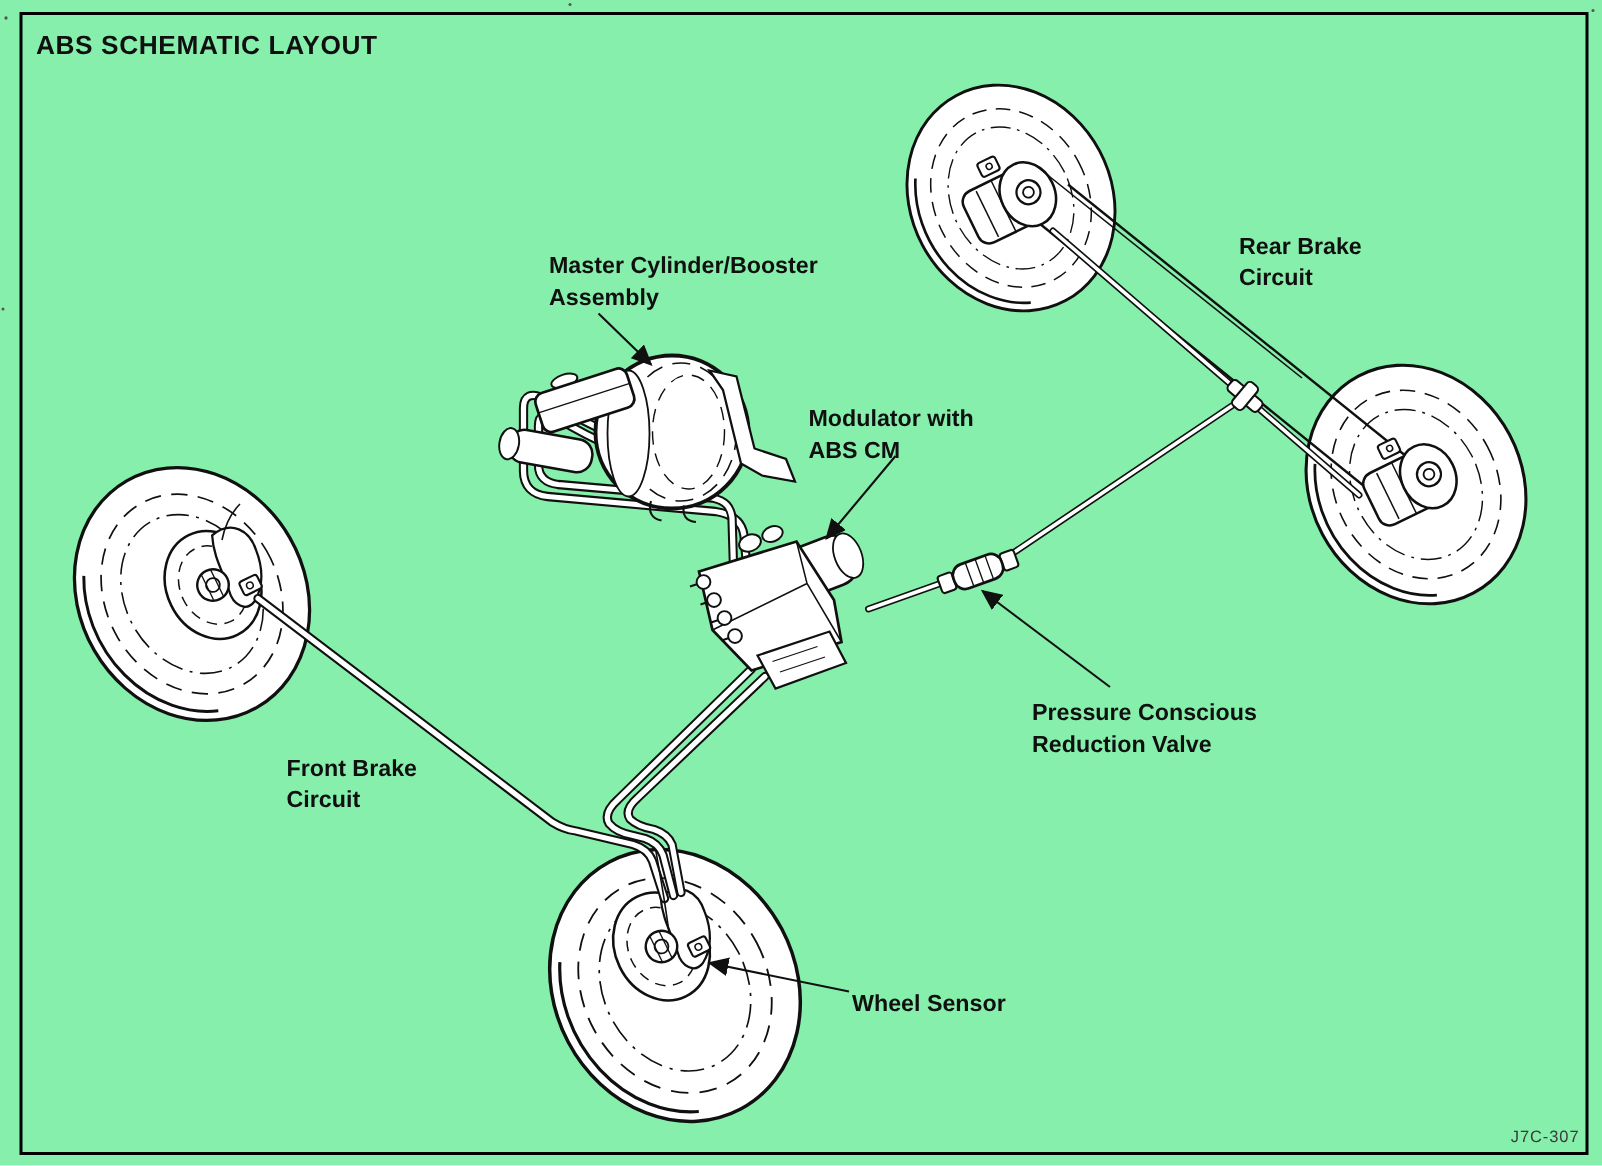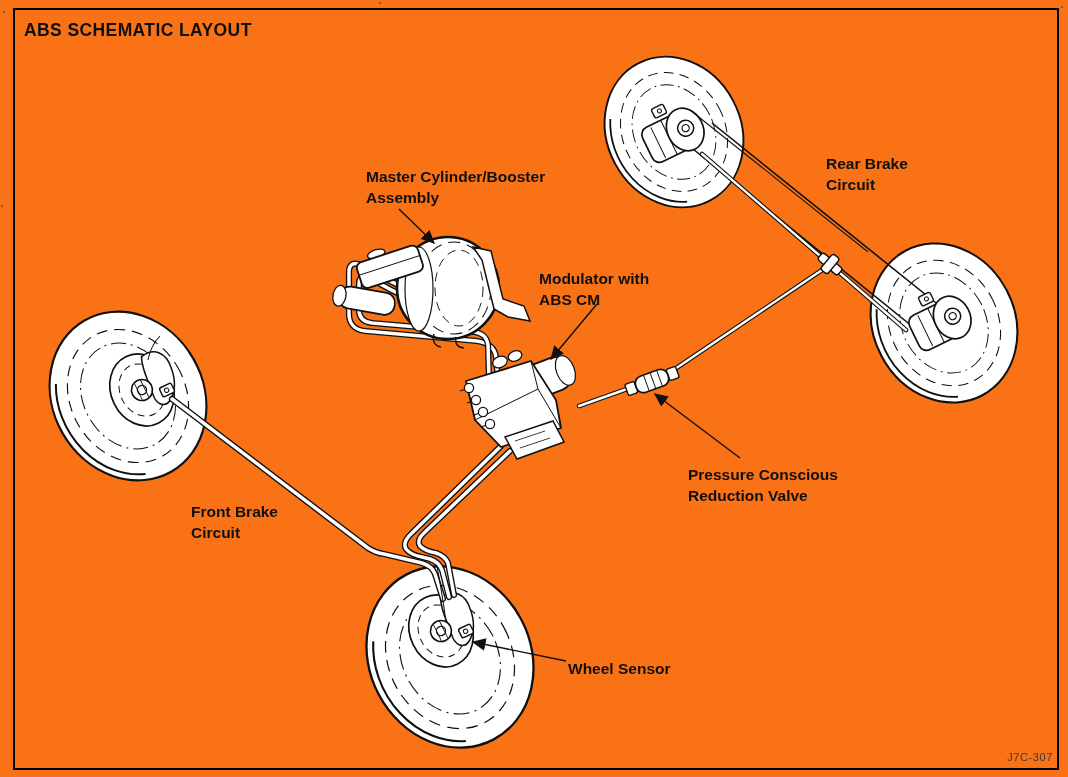--- a/index.html
+++ b/index.html
@@ -1,17 +1,17 @@
 <!DOCTYPE html>
 <html><head>
 <meta charset="utf-8">
 <style>
   html,body{margin:0;padding:0;background:#ffffff;}
   .page{
-    position:relative;width:1068px;height:777px;background:#f97316;
+    position:relative;width:1068px;height:777px;background:#86efac;
     font-family:"Liberation Sans", sans-serif;overflow:hidden;
   }
   svg{position:absolute;left:0;top:0;}
   .lbl{font-family:"Liberation Sans",sans-serif;font-weight:bold;font-size:15.5px;fill:#101010;}
   .ttl{font-family:"Liberation Sans",sans-serif;font-weight:bold;font-size:17.5px;letter-spacing:.4px;fill:#101010;}
   .figcode{font-family:"Liberation Sans",sans-serif;font-size:11px;letter-spacing:.6px;fill:#3a3a3a;}
   .to{stroke:#101010;stroke-width:6.2;fill:none;stroke-linejoin:round;stroke-linecap:round;}
   .ti{stroke:#ffffff;stroke-width:3.5;fill:none;stroke-linejoin:round;stroke-linecap:round;}
   .to2{stroke:#101010;stroke-width:4.6;fill:none;stroke-linejoin:round;stroke-linecap:round;}
   .ti2{stroke:#ffffff;stroke-width:2.4;fill:none;stroke-linejoin:round;stroke-linecap:round;}

